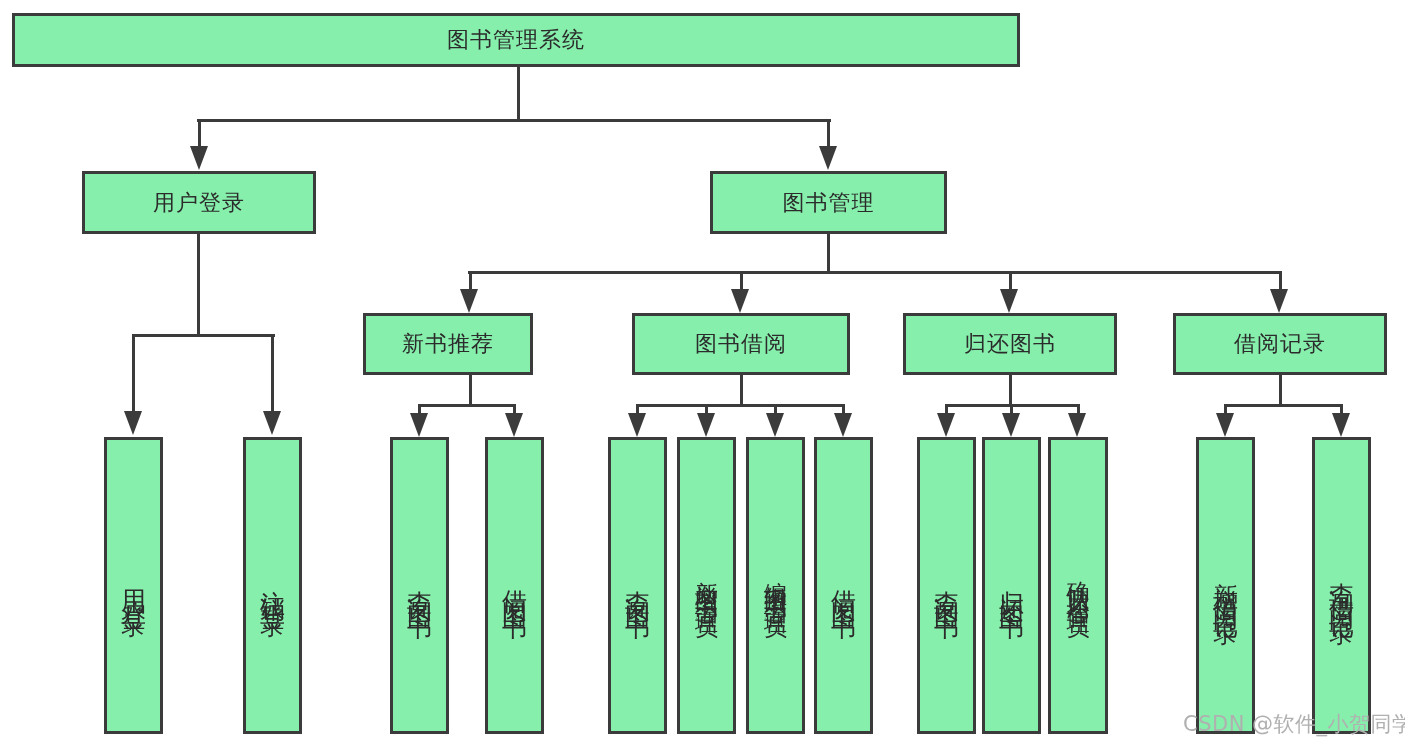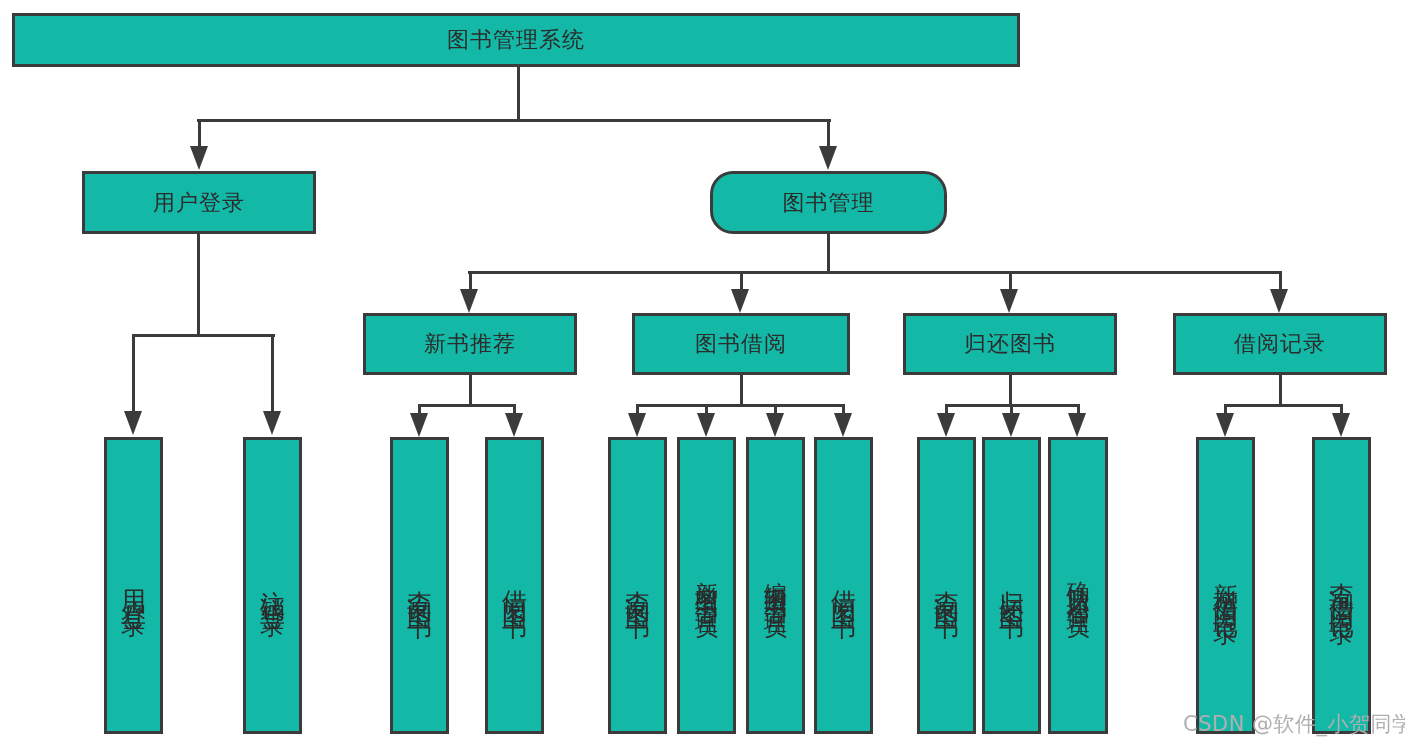--- a/index.html
+++ b/index.html
@@ -12,21 +12,21 @@
   body {
     width: 1405px; height: 747px;
     background: var(--background);
     font-family: "DejaVu Sans", sans-serif;
     position: relative; overflow: hidden;
   }
   .canvas { position: absolute; left: 0; top: 0; width: 1405px; height: 747px; }
   .box {
     position: absolute;
     border: 3px solid var(--line);
-    background: #14b8a6;
+    background: #86efac;
     box-sizing: border-box;
     display: flex; align-items: center; justify-content: center;
   }
   .hlabel {
     font-size: 22px; color: var(--text); letter-spacing: 1px; white-space: nowrap;
   }
   .leaf { top: 437px; width: 59px; height: 297px; }
   .vtext {
     writing-mode: vertical-rl;
     text-orientation: mixed;
@@ -60,21 +60,21 @@
   <div class="vl" style="left:517px;top:65px;height:57px;"></div>
   <div class="hl" style="left:197px;top:119px;width:634px;"></div>
   <div class="vl" style="left:198px;top:119px;height:31px;"></div>
   <div class="ar" style="left:190px;top:146px;"></div>
   <div class="vl" style="left:827px;top:119px;height:31px;"></div>
   <div class="ar" style="left:819px;top:146px;"></div>
 
   <div class="box" style="left:82px;top:171px;width:234px;height:63px;">
     <span class="hlabel">用户登录</span>
   </div>
-  <div class="box" style="left:710px;top:171px;width:237px;height:63px;border-radius:23px;">
+  <div class="box" style="left:710px;top:171px;width:237px;height:63px;">
     <span class="hlabel">图书管理</span>
   </div>
 
   <div class="vl" style="left:197px;top:232px;height:104px;"></div>
   <div class="hl" style="left:132px;top:334px;width:143px;"></div>
   <div class="vl" style="left:132px;top:334px;height:80px;"></div>
   <div class="ar" style="left:124px;top:411px;"></div>
   <div class="vl" style="left:271px;top:334px;height:80px;"></div>
   <div class="ar" style="left:263px;top:411px;"></div>
 
@@ -82,21 +82,21 @@
   <div class="hl" style="left:468px;top:271px;width:814px;"></div>
   <div class="vl" style="left:469px;top:271px;height:20px;"></div>
   <div class="ar" style="left:460px;top:289px;"></div>
   <div class="vl" style="left:740px;top:271px;height:20px;"></div>
   <div class="ar" style="left:731px;top:289px;"></div>
   <div class="vl" style="left:1009px;top:271px;height:20px;"></div>
   <div class="ar" style="left:1000px;top:289px;"></div>
   <div class="vl" style="left:1279px;top:271px;height:20px;"></div>
   <div class="ar" style="left:1270px;top:289px;"></div>
 
-  <div class="box" style="left:363px;top:313px;width:214px;height:62px;">
+  <div class="box" style="left:363px;top:313px;width:170px;height:62px;">
     <span class="hlabel">新书推荐</span>
   </div>
   <div class="box" style="left:632px;top:313px;width:218px;height:62px;">
     <span class="hlabel">图书借阅</span>
   </div>
   <div class="box" style="left:903px;top:313px;width:214px;height:62px;">
     <span class="hlabel">归还图书</span>
   </div>
   <div class="box" style="left:1173px;top:313px;width:214px;height:62px;">
     <span class="hlabel">借阅记录</span>

